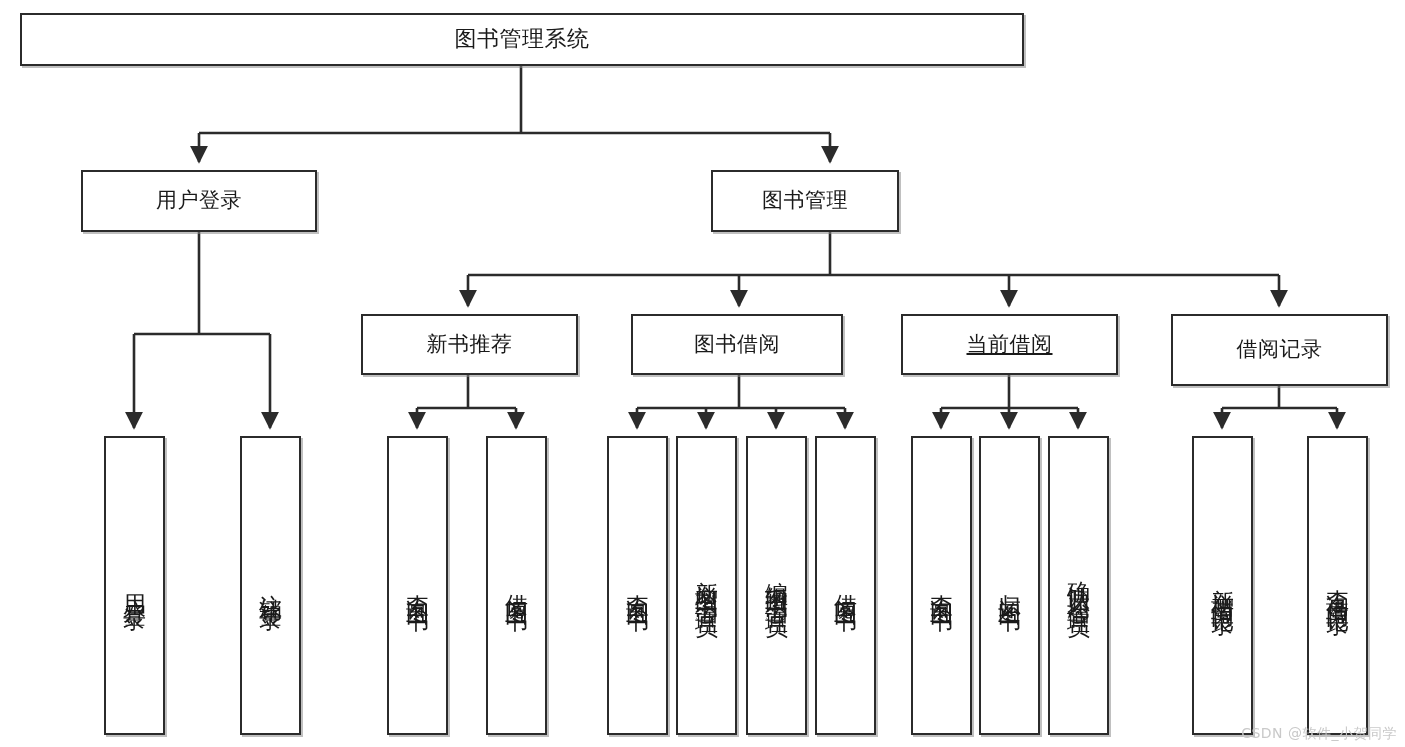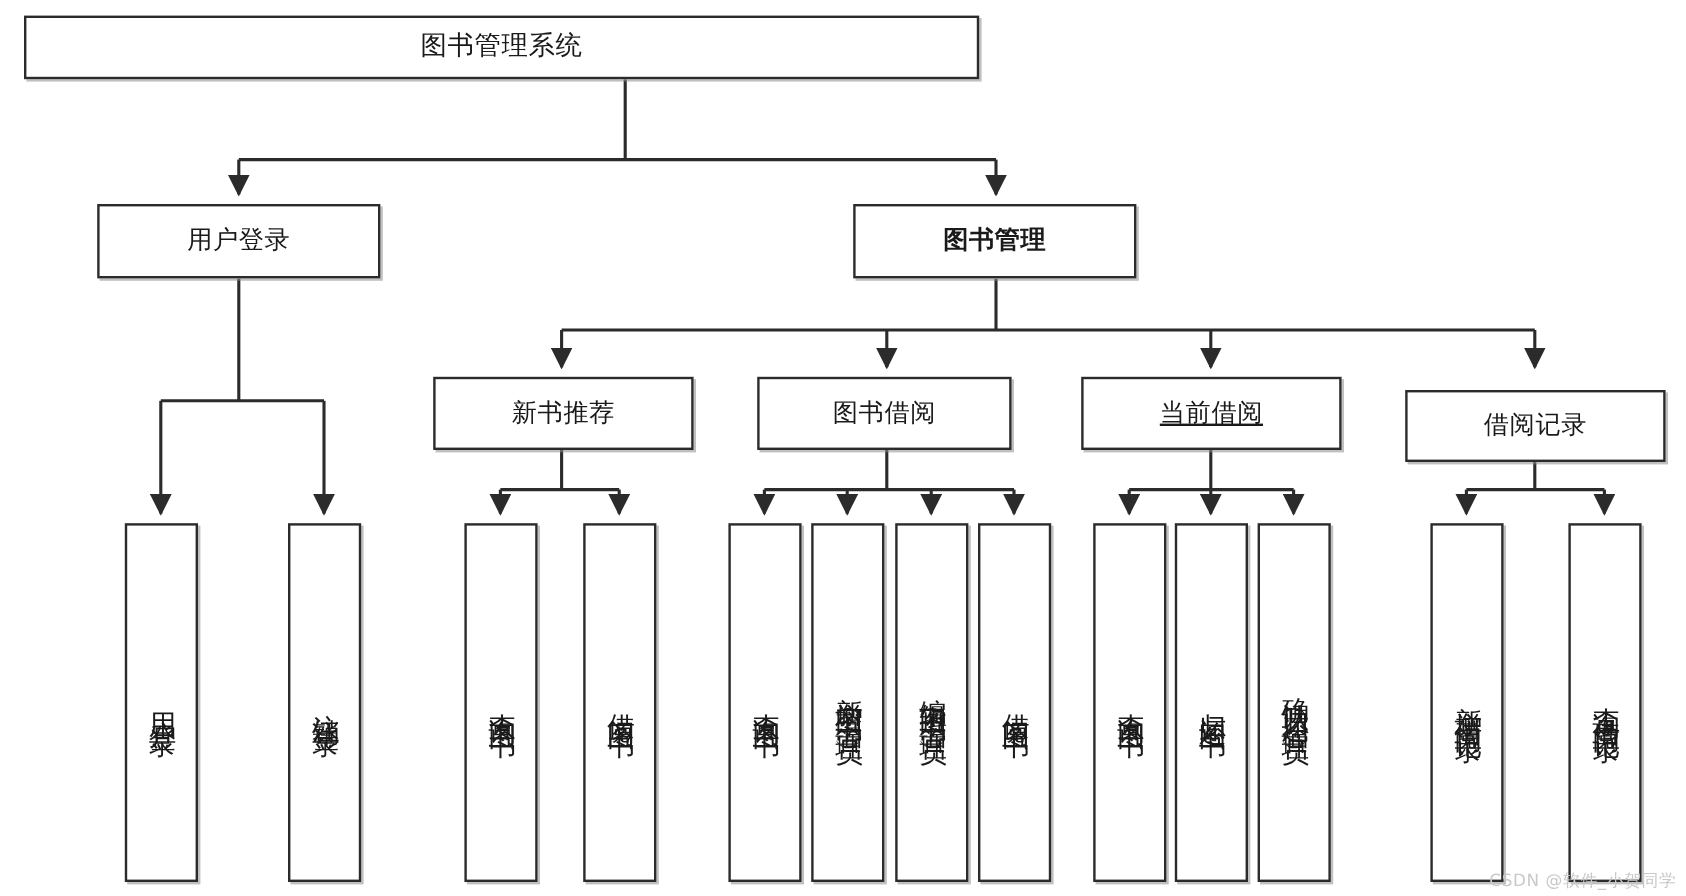--- a/index.html
+++ b/index.html
@@ -125,41 +125,41 @@
       <path d="M 1009 408 L 1009 428" marker-end="url(#arrow)"></path>
       <path d="M 1078 408 L 1078 428" marker-end="url(#arrow)"></path>
 
       <path d="M 1279 375 L 1279 408"></path>
       <path d="M 1222 408 L 1337 408"></path>
       <path d="M 1222 408 L 1222 428" marker-end="url(#arrow)"></path>
       <path d="M 1337 408 L 1337 428" marker-end="url(#arrow)"></path>
     </g>
   </svg>
 
-  <div class="node h root" style="left:20px; top:13px; width:796px; height:53px;">
+  <div class="node h root" style="left:20px; top:13px; width:1004px; height:53px;">
     <span class="node-label">图书管理系统</span>
   </div>
 
   <div class="node h" style="left:81px; top:170px; width:236px; height:62px;">
     <span class="node-label">用户登录</span>
   </div>
-  <div class="node h" style="left:711px; top:170px; width:236px; height:62px;font-weight:bold;">
+  <div class="node h" style="left:711px; top:170px; width:188px; height:62px;">
     <span class="node-label">图书管理</span>
   </div>
 
   <div class="node h" style="left:361px; top:314px; width:217px; height:61px;">
     <span class="node-label">新书推荐</span>
   </div>
   <div class="node h" style="left:631px; top:314px; width:212px; height:61px;">
     <span class="node-label">图书借阅</span>
   </div>
   <div class="node h" style="left:901px; top:314px; width:217px; height:61px;text-decoration:underline;">
     <span class="node-label">当前借阅</span>
   </div>
-  <div class="node h" style="left:1171px; top:314px; width:217px; height:60px;margin-top:11px;">
+  <div class="node h" style="left:1171px; top:314px; width:217px; height:72px;">
     <span class="node-label">借阅记录</span>
   </div>
 
   <div class="node v" style="left:104px; top:436px; width:61px; height:299px;">
     <span class="node-label">用户登录</span>
   </div>
   <div class="node v" style="left:240px; top:436px; width:61px; height:299px;">
     <span class="node-label">注销登录</span>
   </div>
 

